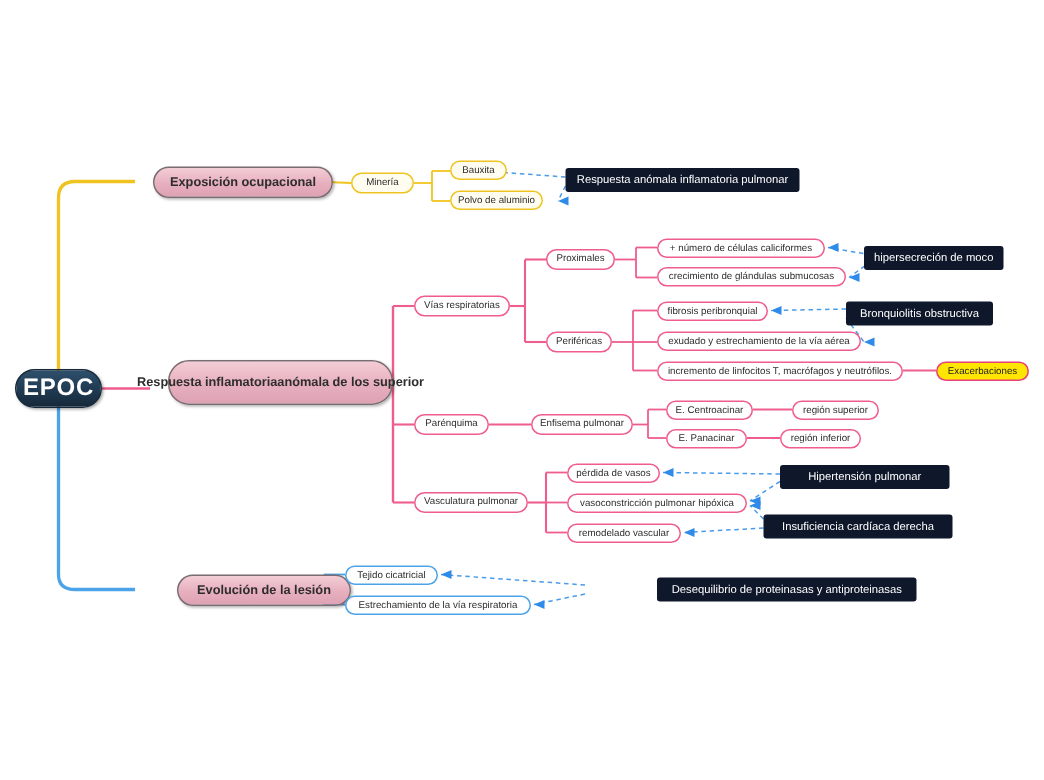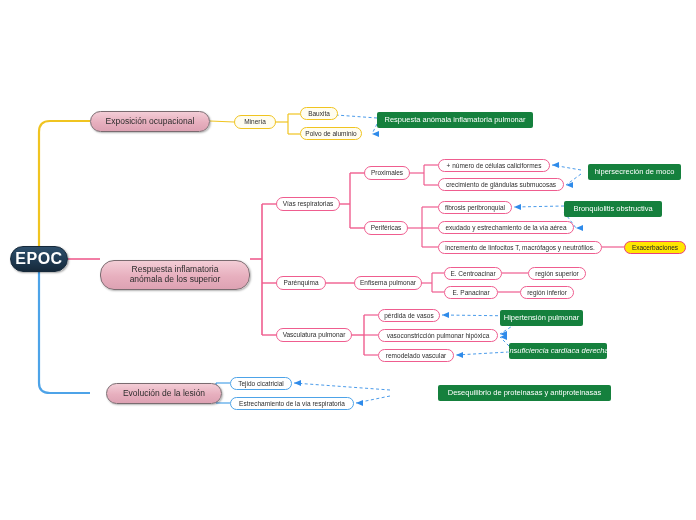--- a/index.html
+++ b/index.html
@@ -51,22 +51,23 @@
     box-shadow: 1px 1px 2px rgba(0,0,0,.35);
   }
 
   
   .n-main {
     background: linear-gradient(180deg,#f3cdd6 0%, #e7afbe 55%, #dda2b3 100%);
     border: 1px solid #7a6b70;
     border-radius: 14px;
     color: #2d2d2d;
     font-size: 8.5px;
-    font-weight: normal;
+    font-weight: bold;
     box-shadow: 1px 1px 2px rgba(0,0,0,.3);
+    margin-left: 12px;
   }
 
   
   .n-yellow {
     background: #fffdf0;
     border: 1.3px solid #f0c420;
     border-radius: 9px;
     color: #2d2d2d;
     font-size: 6.5px;
   }
@@ -91,21 +92,21 @@
   .n-blue-out {
     background: #ffffff;
     border: 1.3px solid #4da3e8;
     border-radius: 9px;
     color: #2d2d2d;
     font-size: 6.5px;
   }
 
   
   .n-callout {
-    background: #15803d;
+    background: #0f172a;
     border: none;
     border-radius: 2px;
     color: #ffffff;
     font-size: 7.5px;
   }
 </style>
 </head>
 <body>
 
 <div id="canvas">
@@ -207,21 +208,21 @@
   </div>
 
   <div class="node n-yellow" style="left:300px;top:107px;width:38px;height:13px;">
     <span>Bauxita</span>
   </div>
 
   <div class="node n-yellow" style="left:300px;top:127px;width:62px;height:13px;">
     <span>Polvo de aluminio</span>
   </div>
 
-  <div class="node n-main" style="left:100px;top:260px;width:150px;height:30px;flex-direction:column;">
+  <div class="node n-main" style="left:100px;top:240px;width:150px;height:30px;">
     <span>Respuesta inflamatoria</span>
     <span>anómala de los superior</span>
   </div>
 
   <div class="node n-pink" style="left:276px;top:197px;width:64px;height:14px;">
     <span>Vías respiratorias</span>
   </div>
 
   <div class="node n-pink" style="left:364px;top:166px;width:46px;height:14px;">
     <span>Proximales</span>
@@ -304,33 +305,33 @@
   </div>
 
   <div class="node n-blue-out" style="left:230px;top:397px;width:124px;height:13px;">
     <span>Estrechamiento de la vía respiratoria</span>
   </div>
 
   <div class="node n-callout" style="left:377px;top:112px;width:156px;height:16px;">
     <span>Respuesta anómala inflamatoria pulmonar</span>
   </div>
 
-  <div class="node n-callout" style="left:588px;top:164px;width:93px;height:16px;">
+  <div class="node n-callout" style="left:576px;top:164px;width:93px;height:16px;">
     <span>hipersecreción de moco</span>
   </div>
 
   <div class="node n-callout" style="left:564px;top:201px;width:98px;height:16px;">
     <span>Bronquiolitis obstructiva</span>
   </div>
 
-  <div class="node n-callout" style="left:500px;top:310px;width:83px;height:16px;">
+  <div class="node n-callout" style="left:520px;top:310px;width:113px;height:16px;">
     <span>Hipertensión pulmonar</span>
   </div>
 
-  <div class="node n-callout" style="left:509px;top:343px;width:98px;height:16px;font-style:italic;">
+  <div class="node n-callout" style="left:509px;top:343px;width:126px;height:16px;">
     <span>Insuficiencia cardíaca derecha</span>
   </div>
 
   <div class="node n-callout" style="left:390px;top:385px;width:173px;height:16px;margin-left:48px;">
     <span>Desequilibrio de proteinasas y antiproteinasas</span>
   </div>
 
 </div>
 
 </body></html>

